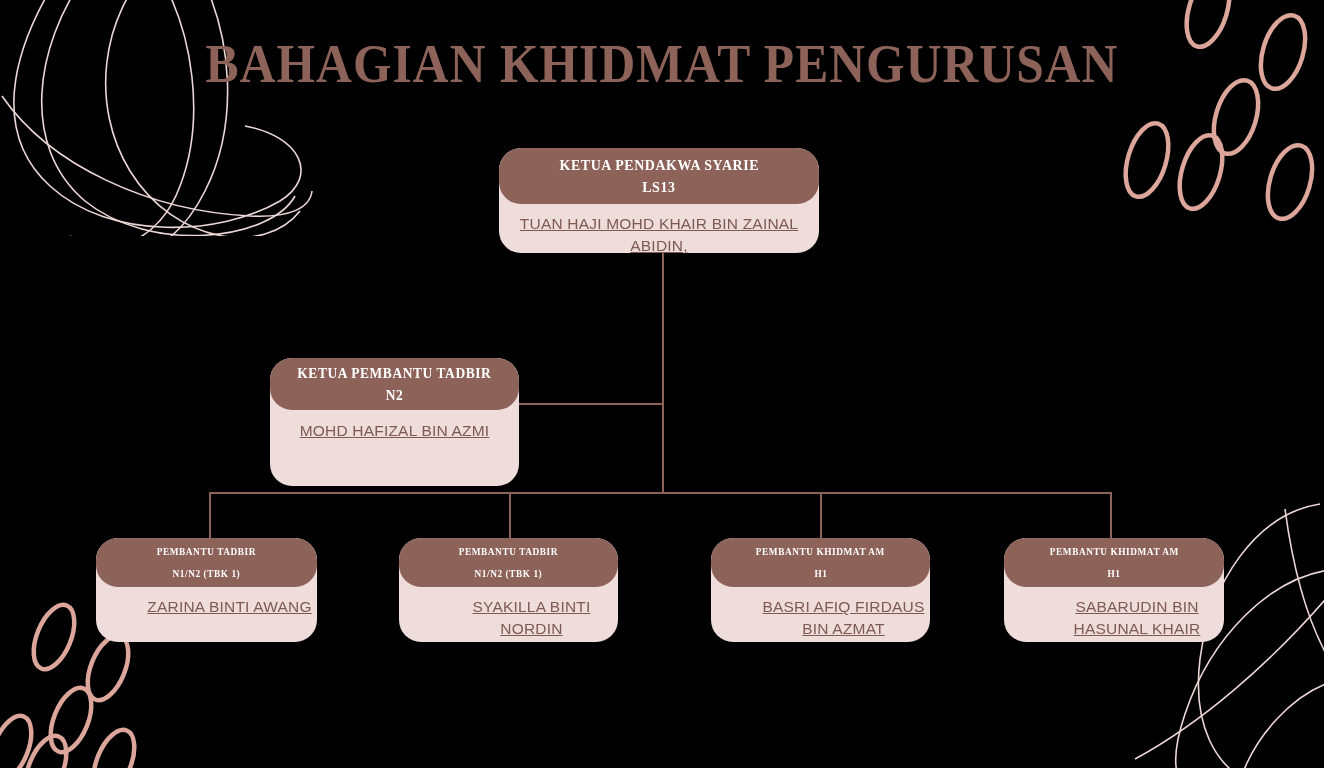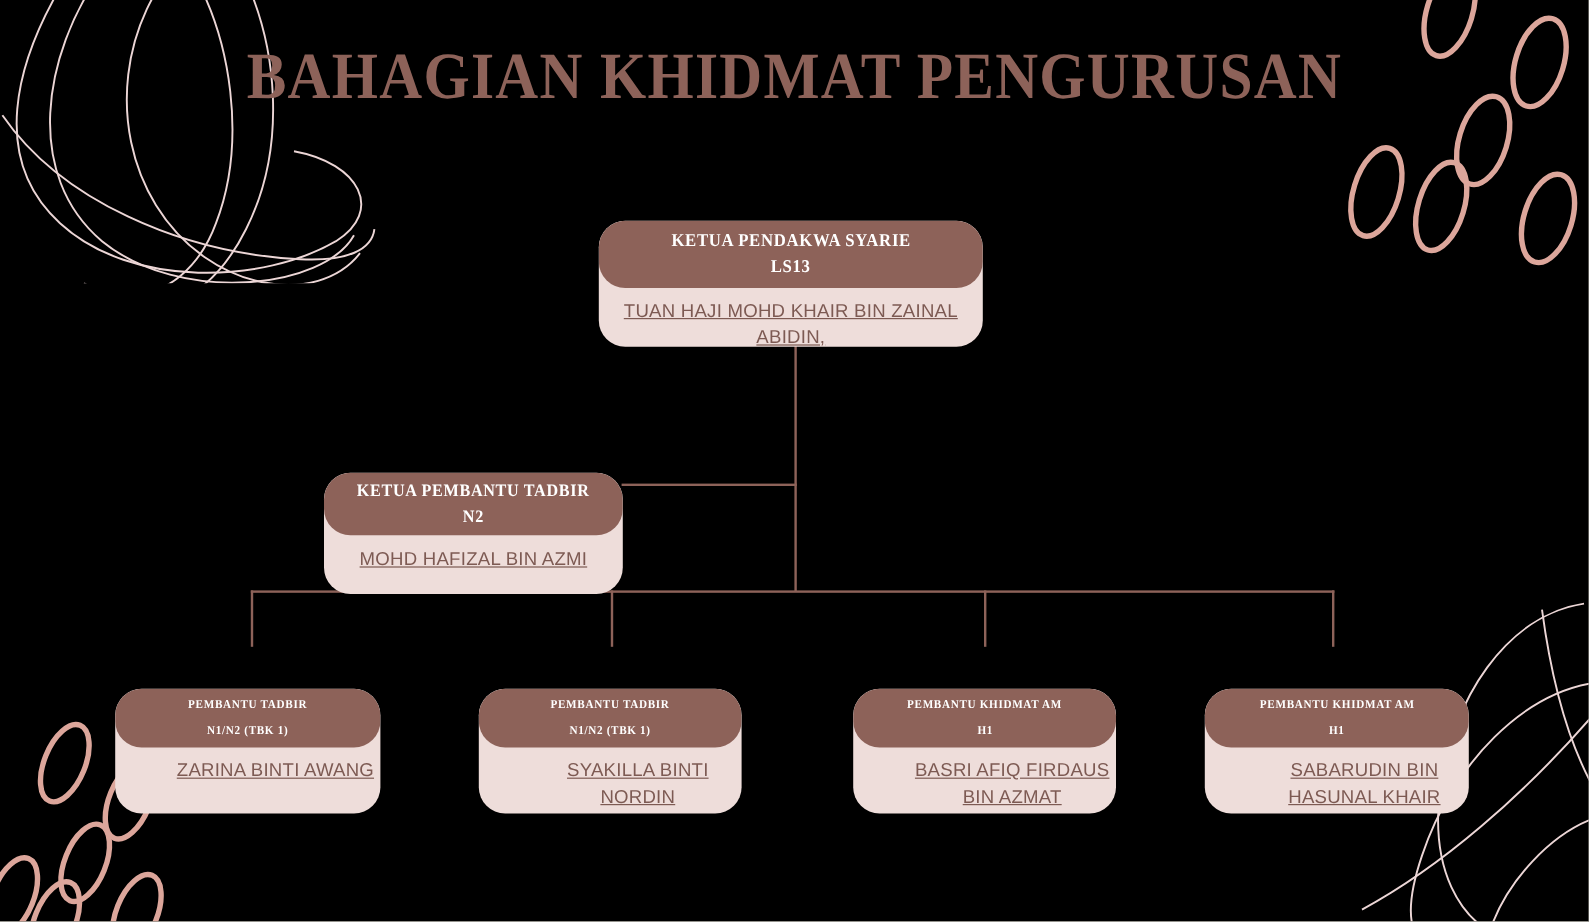--- a/index.html
+++ b/index.html
@@ -52,21 +52,20 @@
   .conn-v { width: 2px; }
   .conn-h { height: 2px; }
 
   
   .node {
     position: absolute;
     border-radius: 22px;
     background: #eeddda;
     box-sizing: border-box;
     overflow: hidden;
-    margin-top: 36px;
   }
   .node-header {
     background: #8d6259;
     border-radius: 22px;
     box-sizing: border-box;
     display: flex;
     flex-direction: column;
     align-items: center;
     justify-content: center;
     text-align: center;
@@ -92,21 +91,21 @@
     text-decoration: underline;
   }
   .node-body .line { display: block; }
 
   
   #node-root           { left: 499px; top: 148px;  width: 320px; height: 105px; }
   #node-root .node-header { height: 56px; font-size: 15px; line-height: 22px; }
   #node-root .node-body   { padding-top: 9px; font-size: 15.5px; line-height: 22px; }
 
   
-  #node-kpt            { left: 270px; top: 358px;  width: 249px; height: 101px; }
+  #node-kpt            { left: 270px; top: 358px;  width: 249px; height: 128px; }
   #node-kpt .node-header { height: 52px; font-size: 14.5px; line-height: 22px; }
   #node-kpt .node-body   { padding-top: 10px; font-size: 15.5px; line-height: 22px; }
 
   
   .node-leaf .node-header { height: 49px; font-size: 10px; line-height: 22px; }
   .node-leaf .node-body   { padding-top: 9px; font-size: 15.5px; line-height: 22px; padding-left: 46px; }
   #node-leaf-0 { left: 96px;   top: 538px; width: 221px; height: 104px; }
   #node-leaf-1 { left: 399px;  top: 538px; width: 219px; height: 104px; }
   #node-leaf-2 { left: 711px;  top: 538px; width: 219px; height: 104px; }
   #node-leaf-3 { left: 1004px; top: 538px; width: 220px; height: 104px; }

